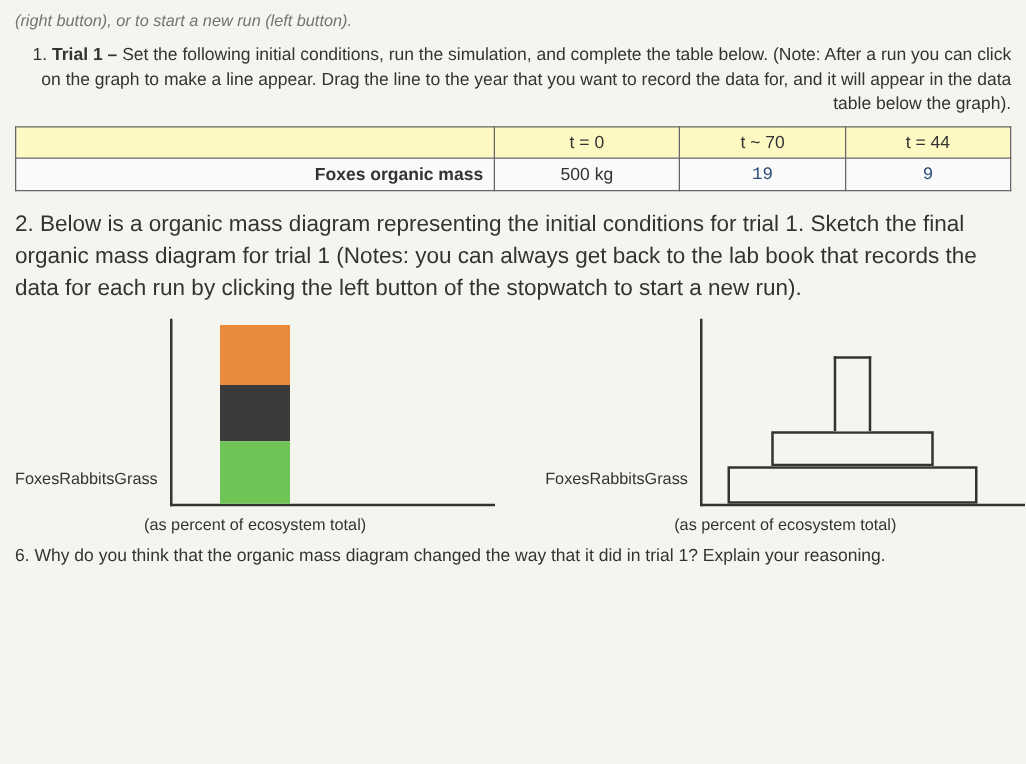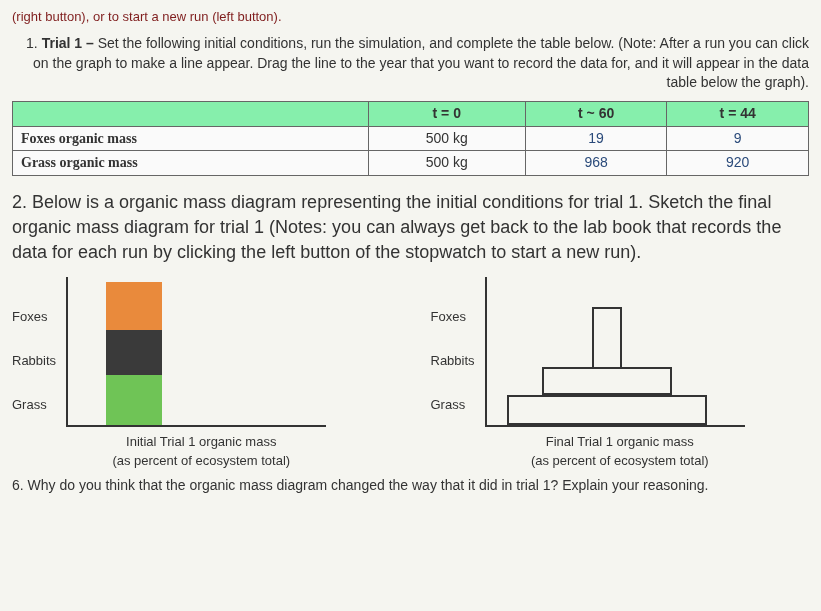--- a/index.html
+++ b/index.html
@@ -5,51 +5,51 @@
     * { box-sizing: border-box; margin: 0; padding: 0; }
     body {
       font-family: Arial, sans-serif;
       font-size: 14px;
       color: #333;
       background: #f5f5f0;
       width: 821px;
       padding: 8px 12px;
       line-height: 1.4;
     }
-    .partial-top { color: #7f1d1d; font-size: 13px; margin-bottom: 8px; }
+    .partial-top { color: #737373; font-size: 13px; margin-bottom: 8px; font-style: italic; }
     .heading { font-size: 14px; margin-bottom: 6px; text-align: right; }
     .bold { font-weight: bold; }
     table.data {
       border-collapse: collapse;
       width: 100%;
       margin: 8px 0 14px 0;
       background: #fafafa;
       font-size: 14px;
     }
     table.data td, table.data th {
       border: 1px solid #666;
       padding: 2px 8px;
       text-align: center;
       font-weight: normal;
     }
-    table.data td.row-label { text-align: left; font-weight: bold; font-family: Liberation Serif, serif; }
-    table.data th { font-weight: bold; background: #86efac; }
+    table.data td.row-label { text-align: right; font-weight: bold; }
+    table.data th { font-weight: normal; background: #fef9c3; }
     table.data td.filled { text-align: center; position: relative; }
-    .handwrite { color: #2a4a7a; font-family: Liberation Sans, sans-serif; font-weight: normal; }
+    .handwrite { color: #2a4a7a; font-family: Liberation Mono, monospace; font-weight: normal; }
     .section2 { font-size: 18px; margin-bottom: 12px; }
     .diagrams {
       display: flex;
       justify-content: space-between;
       align-items: flex-end;
       gap: 40px;
       margin-bottom: 6px;
     }
     .diag { flex: 1; }
     .chart-wrap { display: flex; align-items: flex-end; }
-    .labels-col { display: flex; flex-direction: column; font-size: 13px; }
+    .labels-col { display: flex; font-size: 13px; }
     .labels-col div { height: 44px; display: flex; align-items: center; }
     .chart-area {
       border-left: 2px solid #333;
       border-bottom: 2px solid #333;
       width: 260px;
       height: 150px;
       position: relative;
       margin-left: 10px;
     }
     .stacked-bar {
@@ -96,34 +96,28 @@
   <span>1.</span>
   <span class="bold">Trial 1 –</span>
   <span>Set the following initial conditions, run the simulation, and complete the table below. (Note: After a run you can click on the graph to make a line appear. Drag the line to the year that you want to record the data for, and it will appear in the data table below the graph).</span>
 </div>
 
 <table class="data">
   <tbody>
       <tr>
     <th></th>
     <th>t = 0</th>
-    <th>t ~ 60</th>
+    <th>t ~ 70</th>
     <th>t = 44</th>
   </tr>
   <tr>
     <td class="row-label">Foxes organic mass</td>
     <td>500 kg</td>
     <td class="filled"><span class="handwrite">19</span></td>
     <td class="filled"><span class="handwrite">9</span></td>
-  </tr>
-  <tr>
-    <td class="row-label">Grass organic mass</td>
-    <td>500 kg</td>
-    <td class="filled"><span class="handwrite">968</span></td>
-    <td class="filled"><span class="handwrite">920</span></td>
   </tr>
 </tbody>
   </table>
 
 <div class="section2">2.  Below is a organic mass diagram representing the initial conditions for trial 1. Sketch the final organic mass diagram for trial 1 (Notes: you can always get back to the lab book that records the data for each run by clicking the left button of the stopwatch to start a new run).</div>
 
 <div class="diagrams">
   <div class="diag">
     <div class="chart-wrap">
       <div class="labels-col">
@@ -133,38 +127,36 @@
       </div>
       <div class="chart-area">
         <div class="stacked-bar">
           <div class="seg grass"></div>
           <div class="seg rabbits"></div>
           <div class="seg foxes"></div>
         </div>
       </div>
     </div>
     <div class="caption">
-      <div>Initial Trial 1 organic mass</div>
       <div>(as percent of ecosystem total)</div>
     </div>
   </div>
 
   <div class="diag">
     <div class="chart-wrap">
       <div class="labels-col">
         <div>Foxes</div>
         <div>Rabbits</div>
         <div>Grass</div>
       </div>
       <div class="final-area">
         <div class="final-bar final-grass"></div>
         <div class="final-bar final-rabbits"></div>
         <div class="final-bar final-foxes"></div>
       </div>
     </div>
     <div class="caption">
-      <div>Final Trial 1 organic mass</div>
       <div>(as percent of ecosystem total)</div>
     </div>
   </div>
 </div>
 
 <div class="q3">6.  Why do you think that the organic mass diagram changed the way that it did in trial 1? Explain your reasoning.</div>
 
 </body></html>

